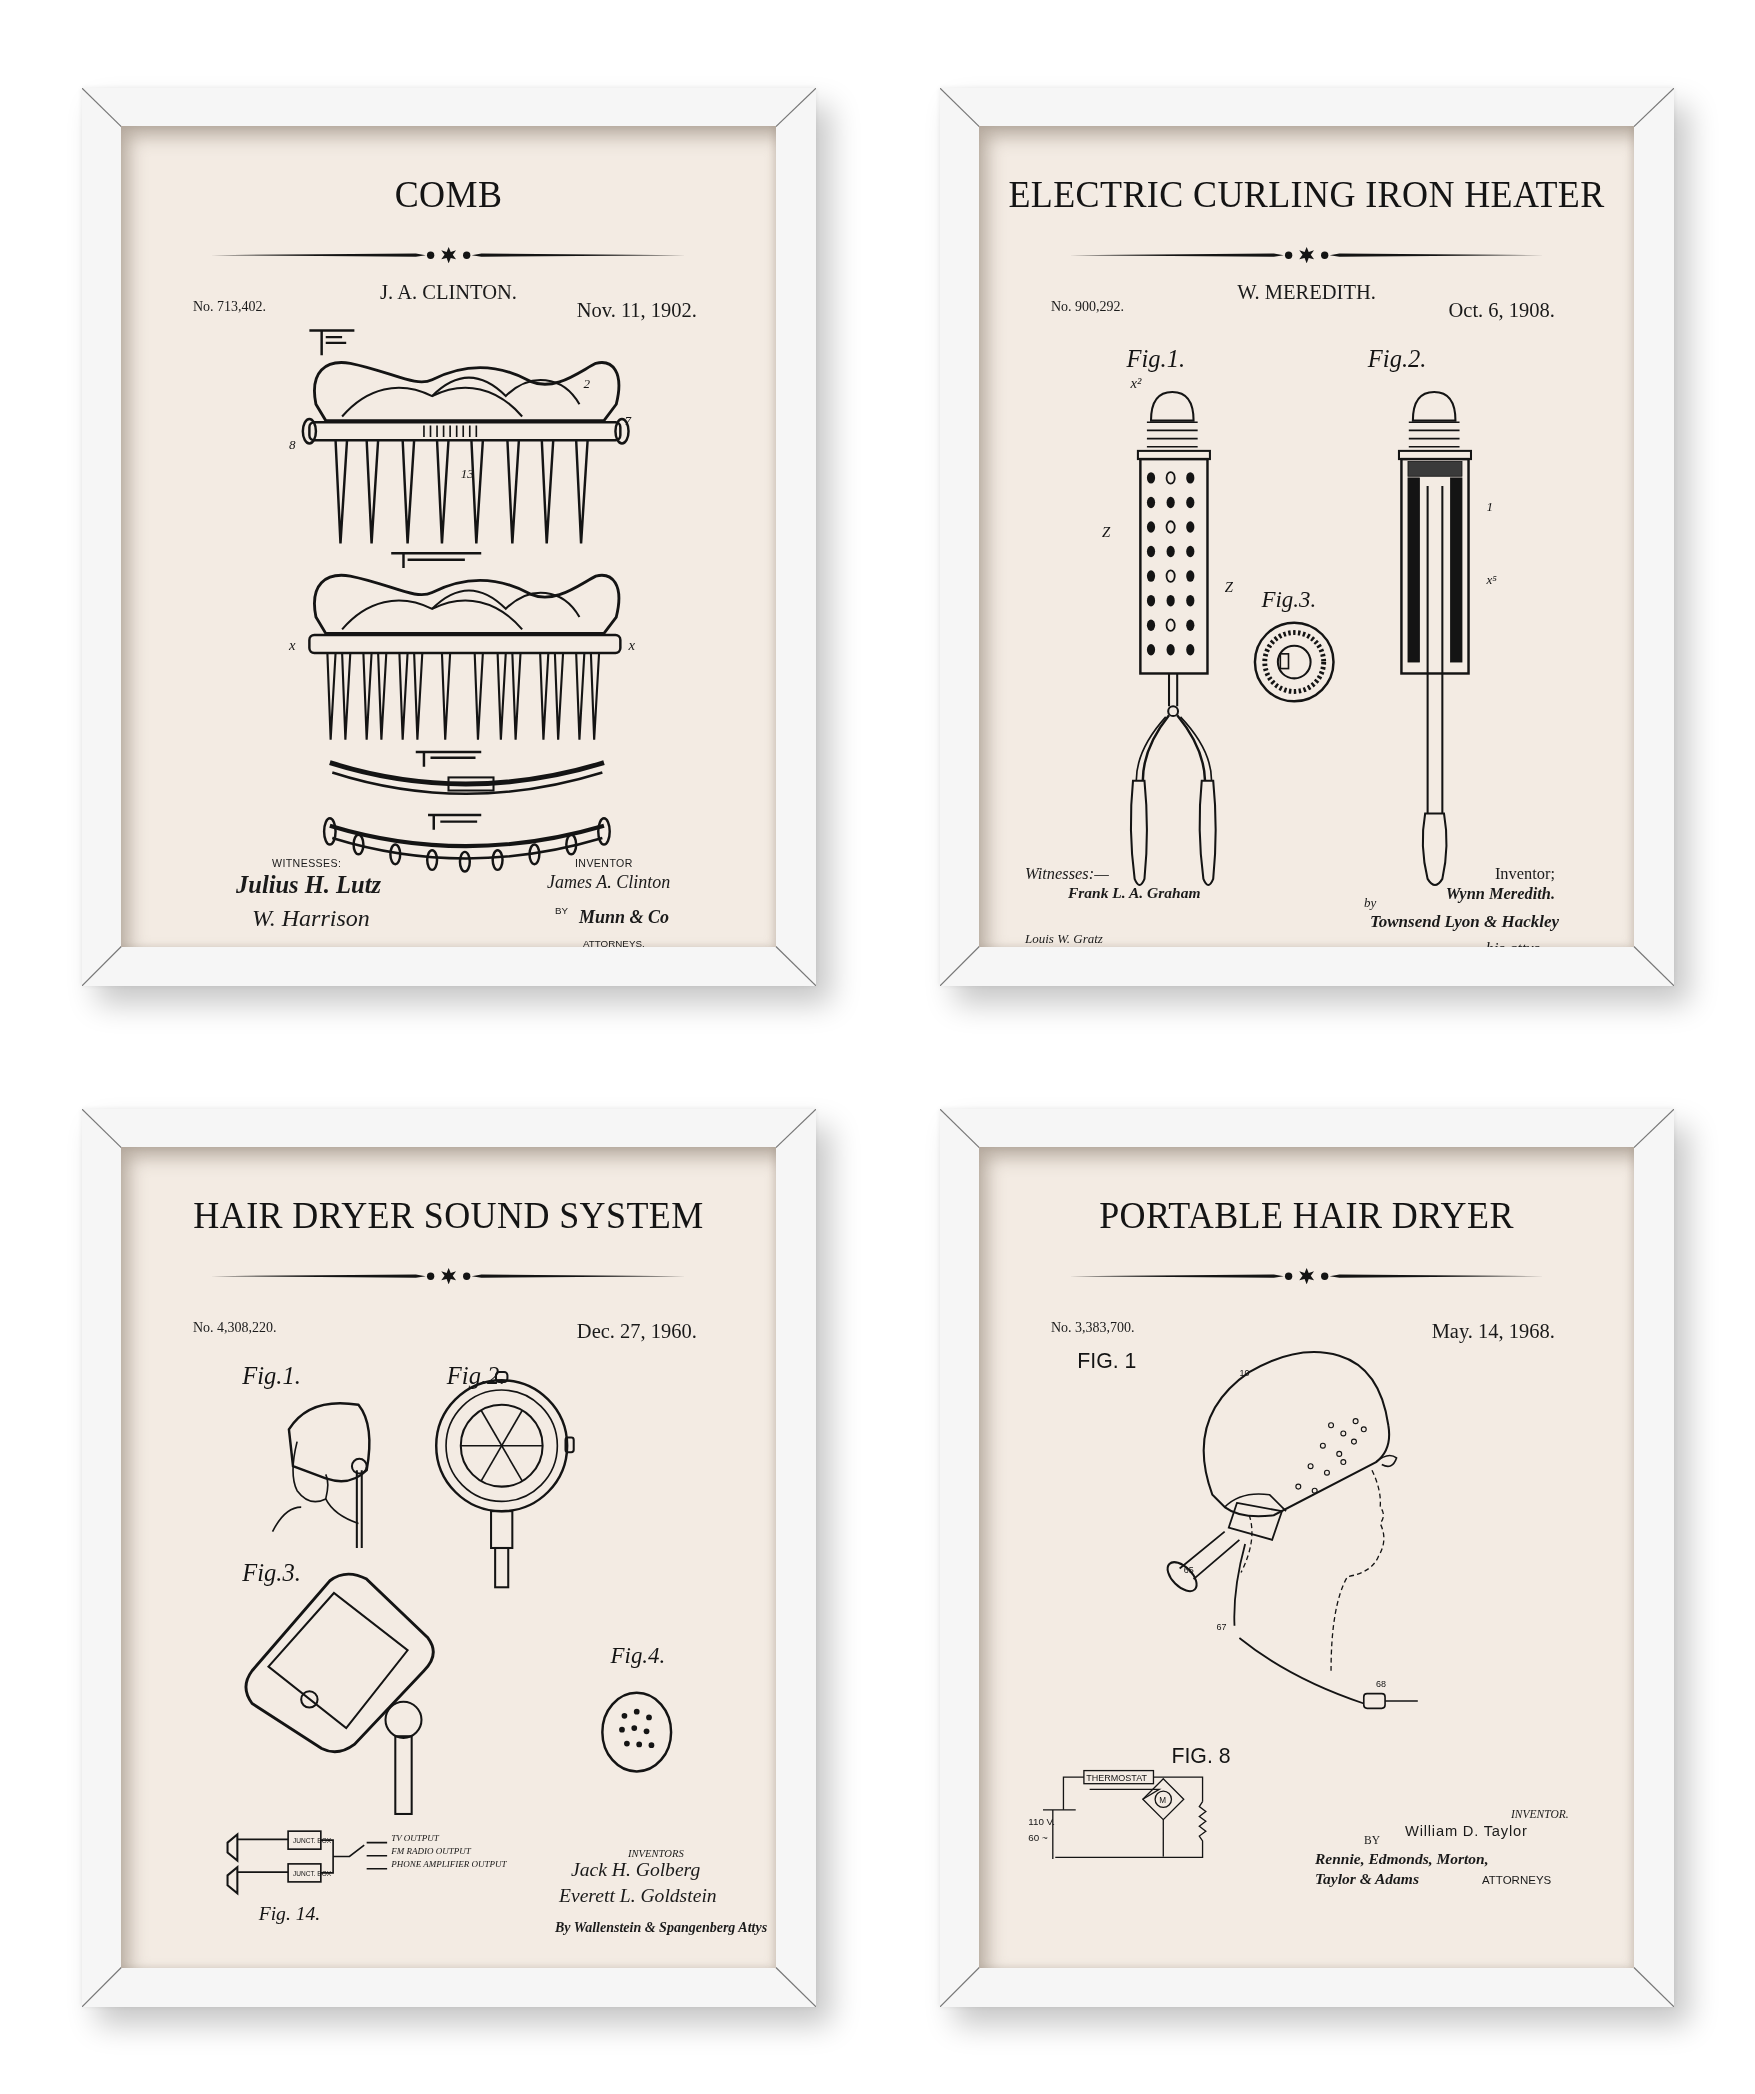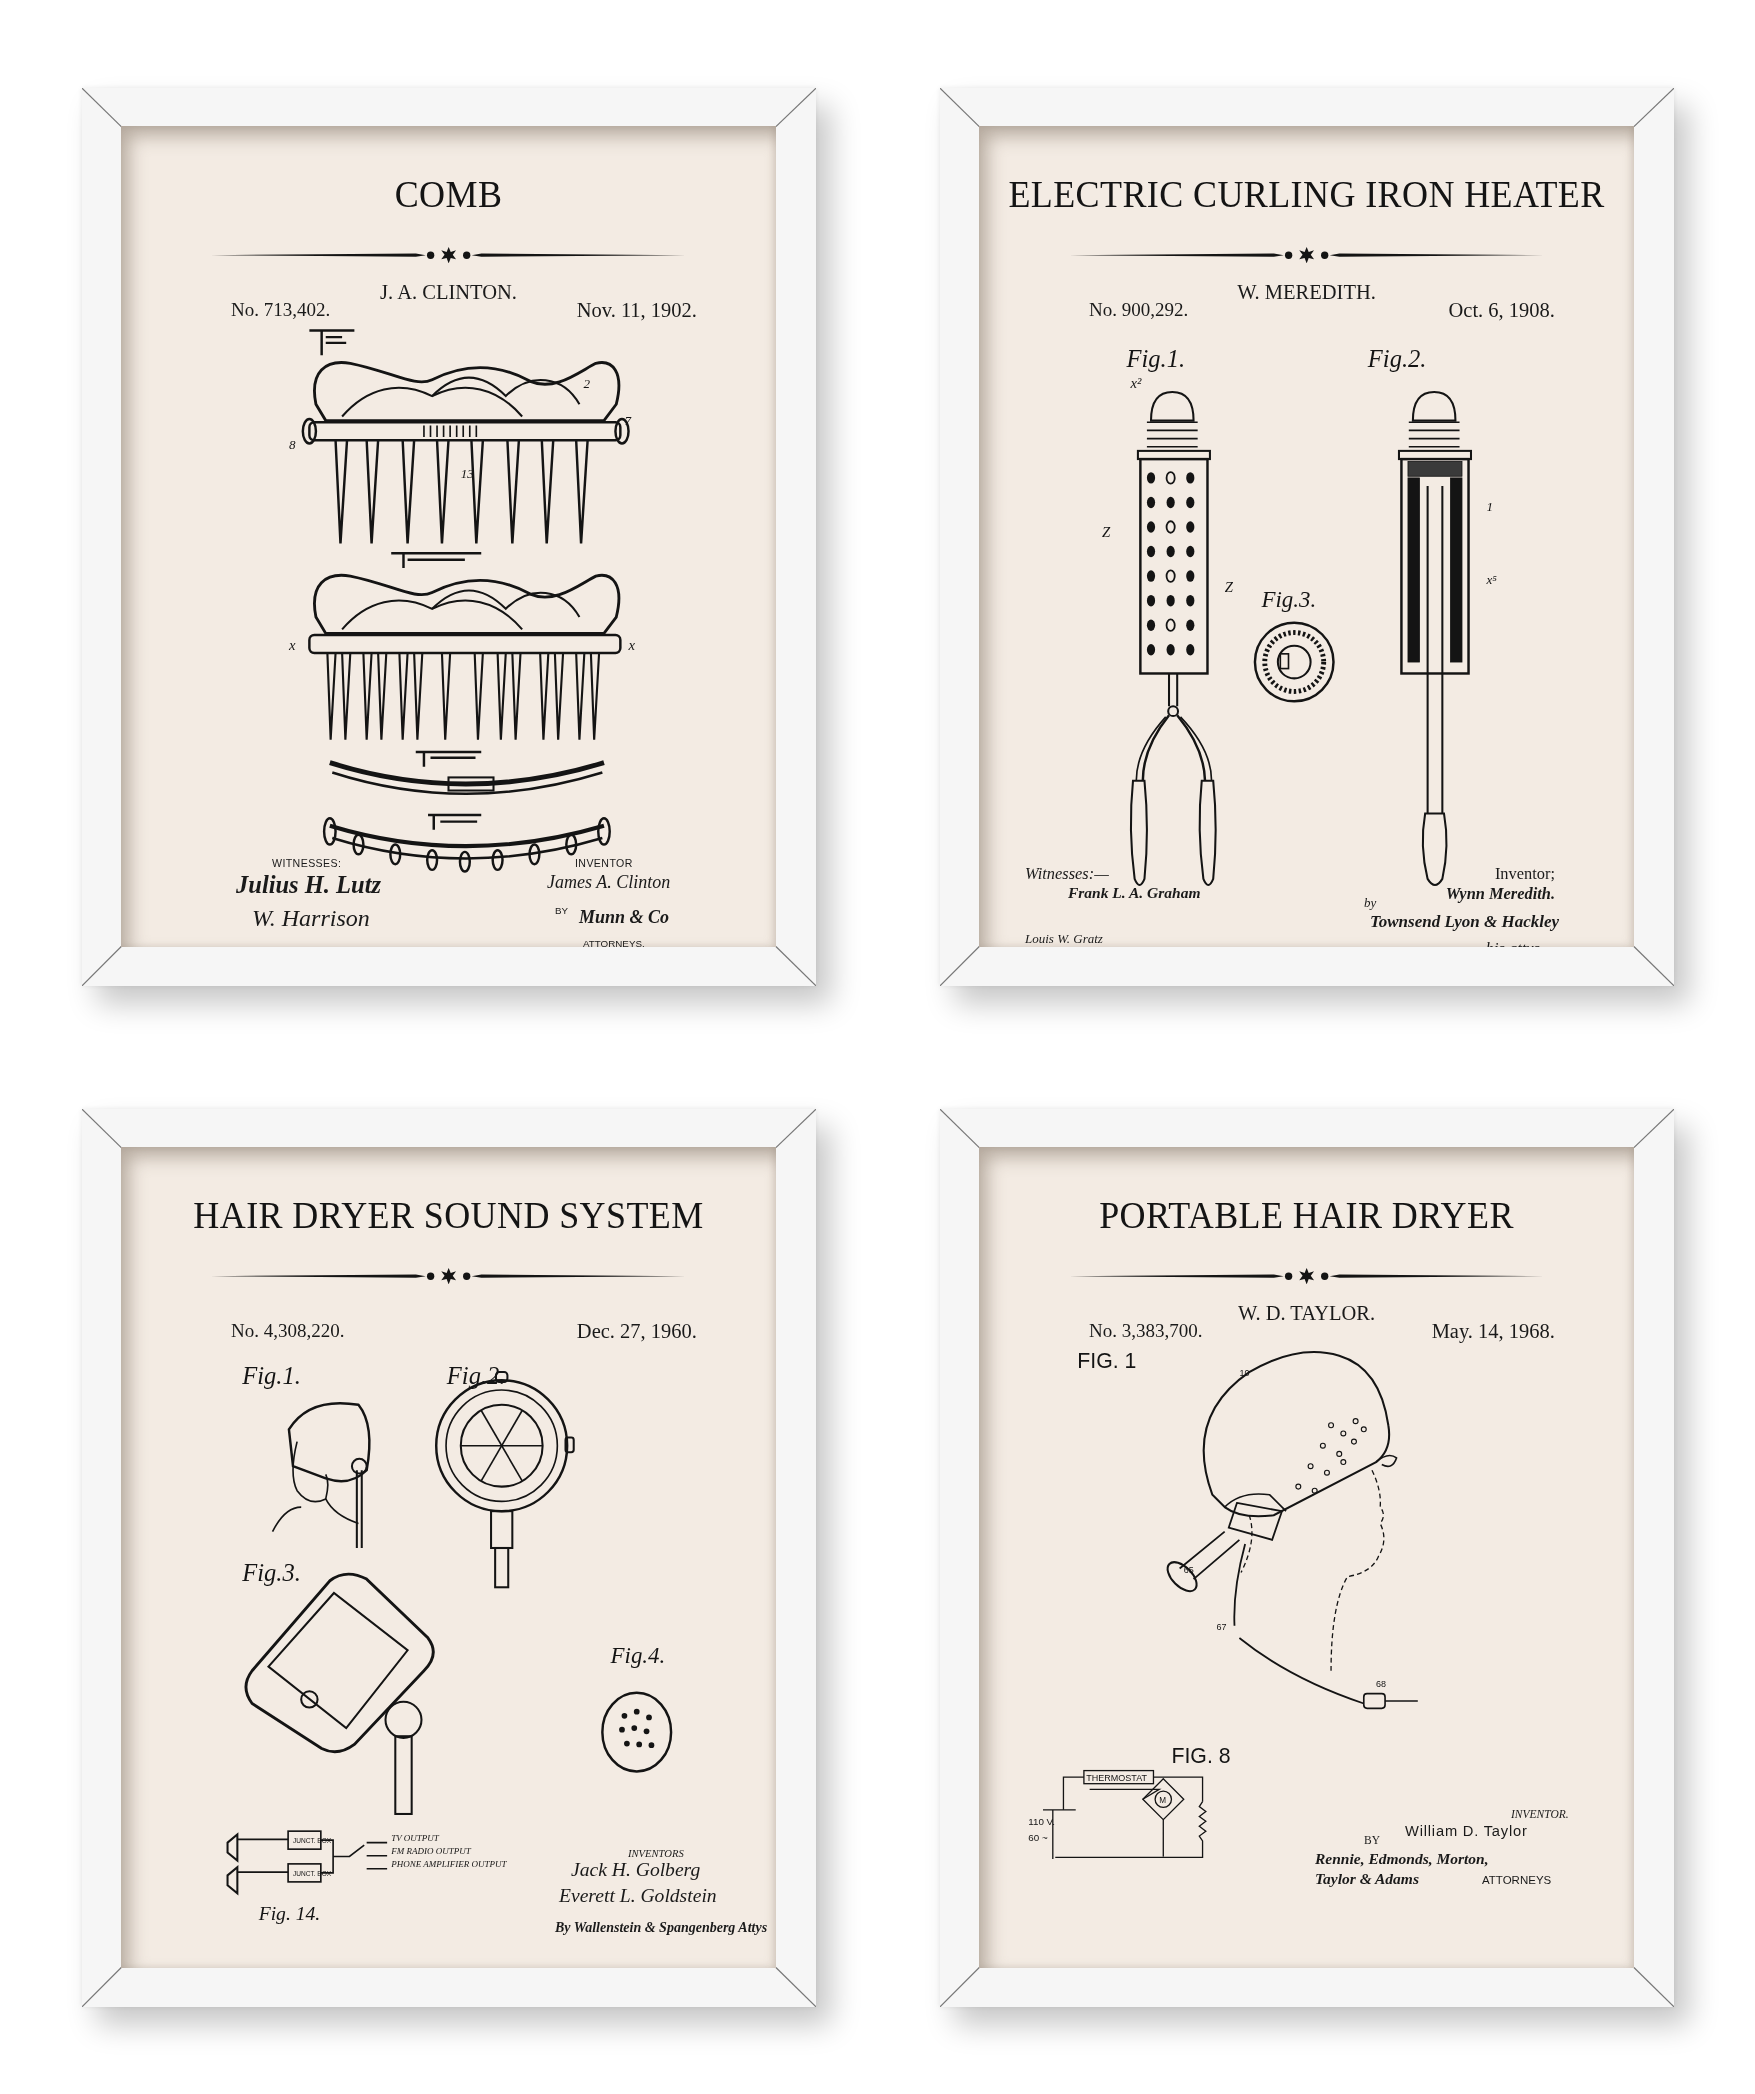--- a/index.html
+++ b/index.html
@@ -19,21 +19,21 @@
     overflow:hidden;
     padding-left:28px;
   }
   .title {
     position:absolute; left:0; right:0; top:47px; text-align:center;
     font-size:36px; letter-spacing:0.4px; color:#141414;
     transform: scaleY(1.08);
   }
   .divider { position:absolute; left:90px; right:90px; top:121px; height:16.4px; }
   .inventor { position:absolute; left:0; right:0; top:155px; text-align:center; font-size:20.5px; }
-  .patno { position:absolute; left:72px; top:173px; font-size:19px;margin-left:38px; }
+  .patno { position:absolute; left:72px; top:173px; font-size:14px; }
   .patdate { position:absolute; right:79px; top:173px; font-size:20.5px; }
   .drawing { position:absolute; left:0; top:0; width:655px; height:820px; }
   .drawing text { font-family:"Liberation Serif", serif; font-style:italic; }
   .drawing .sans { font-family:"Liberation Sans", sans-serif; font-style:normal; }
 </style>
 </head>
 <body>
 
 <div class="frame" style="left:82px; top:88px;">
   <svg class="bevel" width="734" height="898" viewBox="0 0 897 1097">
@@ -332,21 +332,20 @@
   </svg>
   <div class="mat">
     <div class="title">PORTABLE HAIR DRYER</div>
     <svg class="divider" viewBox="0 0 580 20" preserveAspectRatio="none">
       <path d="M0 10 L250 8 L262 10 L250 12 Z" fill="#141414"></path>
       <circle cx="268" cy="10" r="4.5" fill="#141414"></circle>
       <polygon points="290,0 292.5,6 299,4 295,9.5 299,15 292.5,13.5 290,20 287.5,13.5 281,15 285,9.5 281,4 287.5,6" fill="#141414"></polygon>
       <circle cx="312" cy="10" r="4.5" fill="#141414"></circle>
       <path d="M580 10 L330 8 L318 10 L330 12 Z" fill="#141414"></path>
     </svg>
-    <div class="inventor">W. D. TAYLOR.</div>
     <div class="patno">No. 3,383,700.</div>
     <div class="patdate">May. 14, 1968.</div>
 
     <svg class="drawing" viewBox="0 0 800 1002" fill="none" stroke="#141414" stroke-width="2">
       <text class="sans" x="120" y="270" font-size="26" fill="#141414" stroke="none">FIG. 1</text>
 
       <path d="M285 425 Q250 330 330 275 Q390 240 440 255 Q490 270 500 340 Q505 370 485 385 L360 450 Q320 455 300 440 Z" stroke-width="2.5"></path>
       <path d="M300 440 Q320 420 355 425 L375 445" stroke-width="2"></path>
       <path d="M485 385 Q500 372 510 380 Q505 395 492 388" stroke-width="2"></path>
       <g fill="none" stroke-width="1.4">

